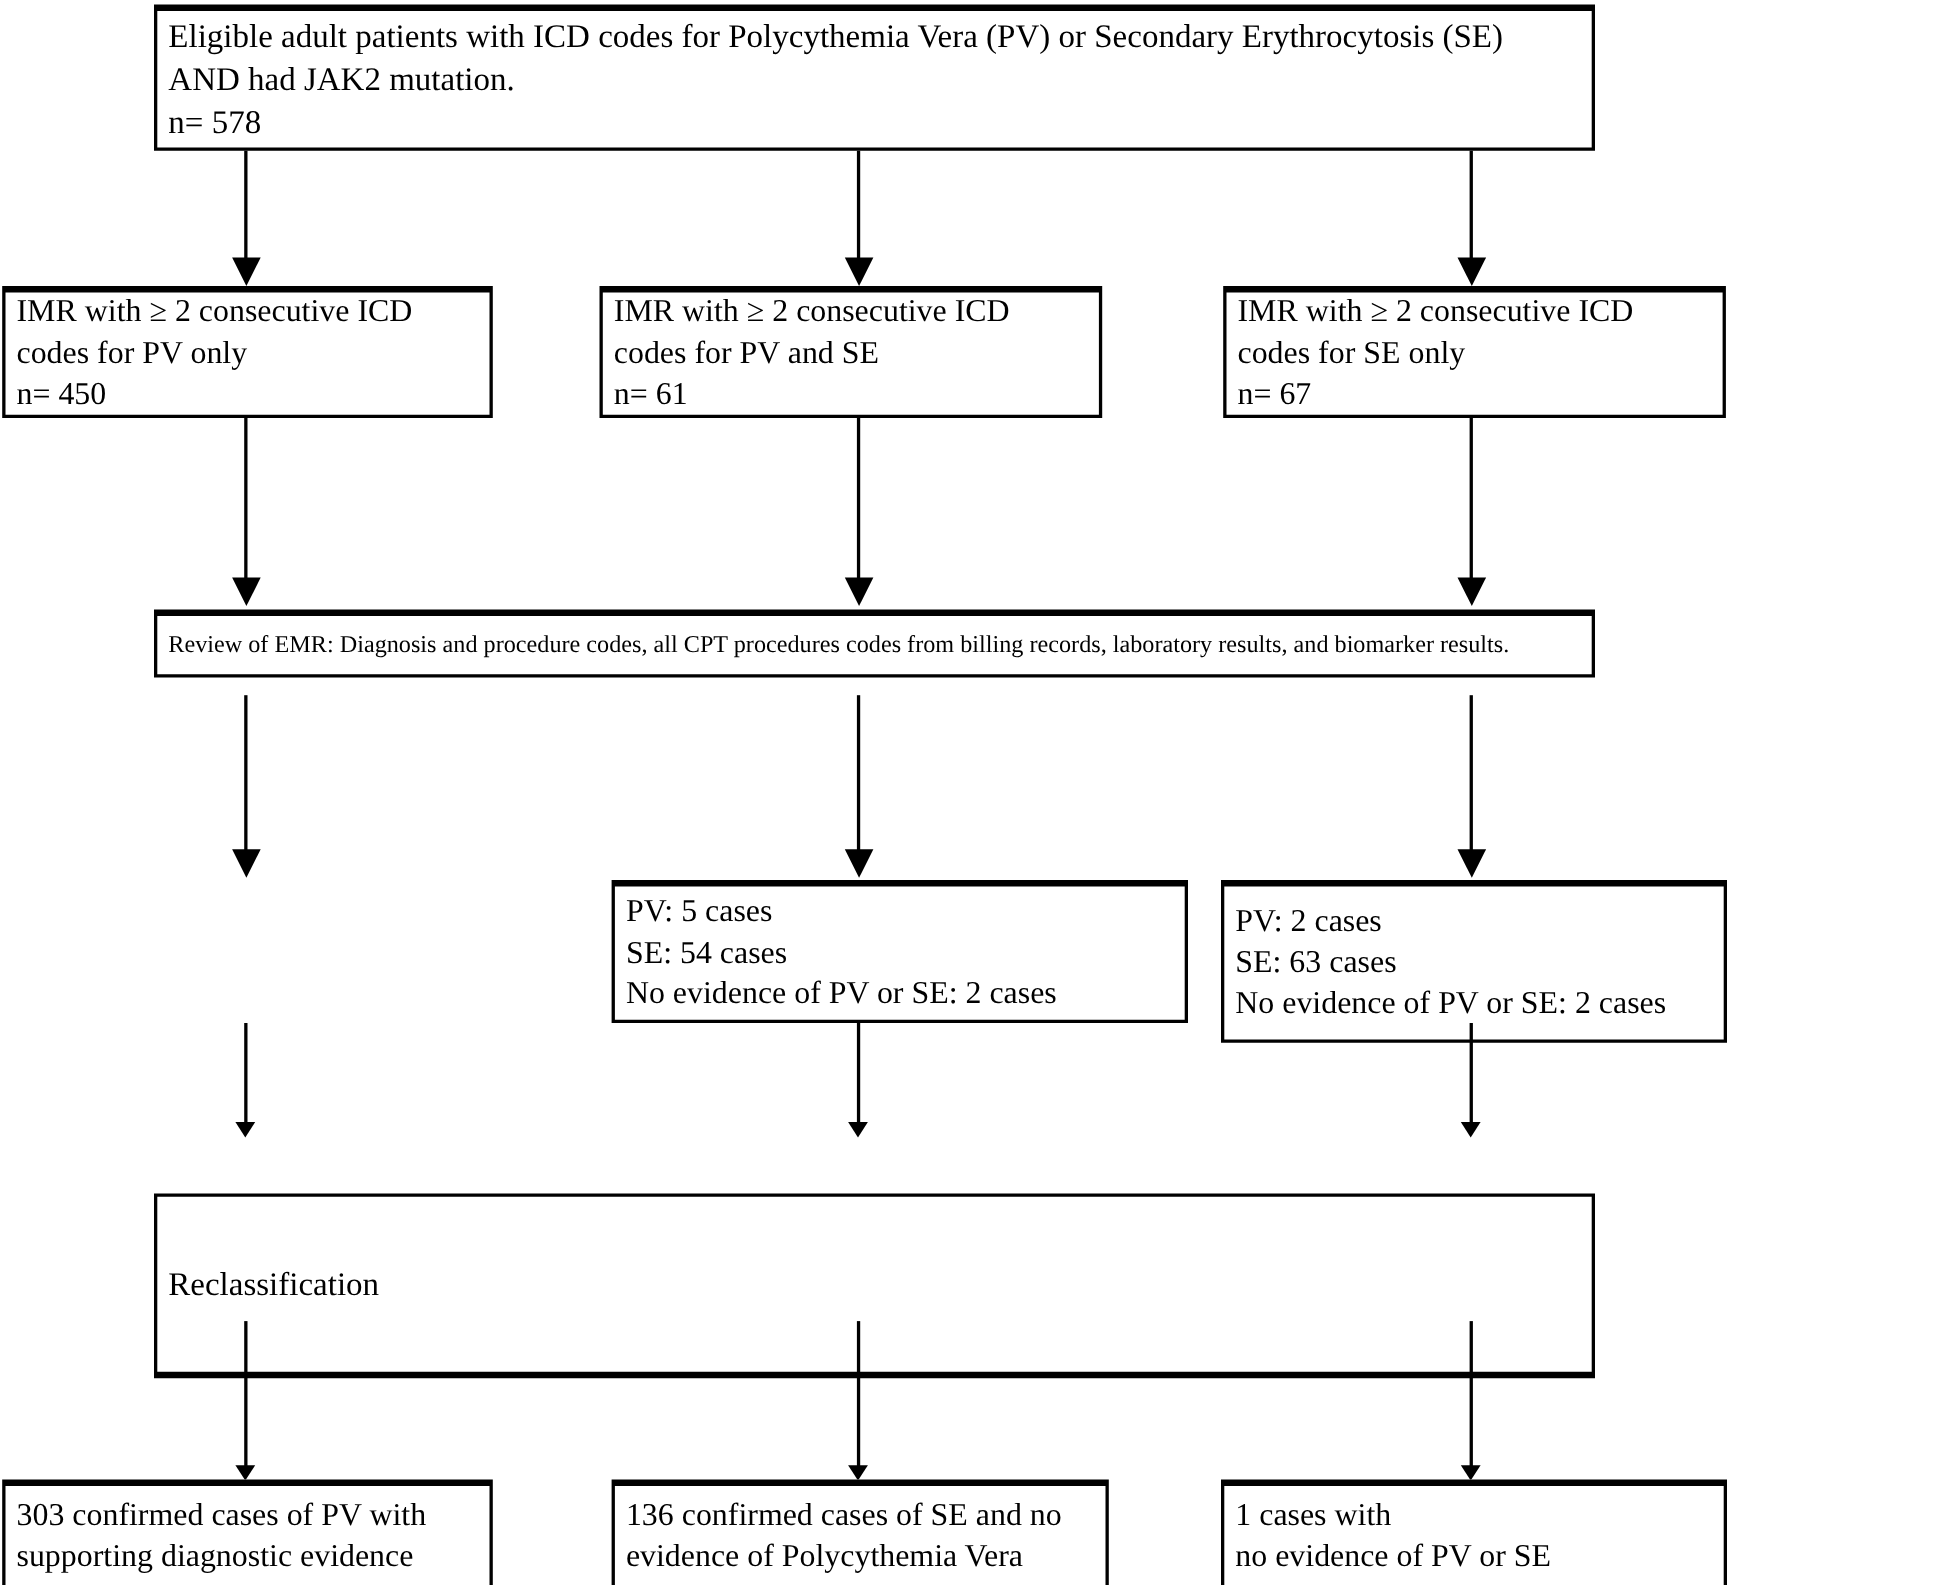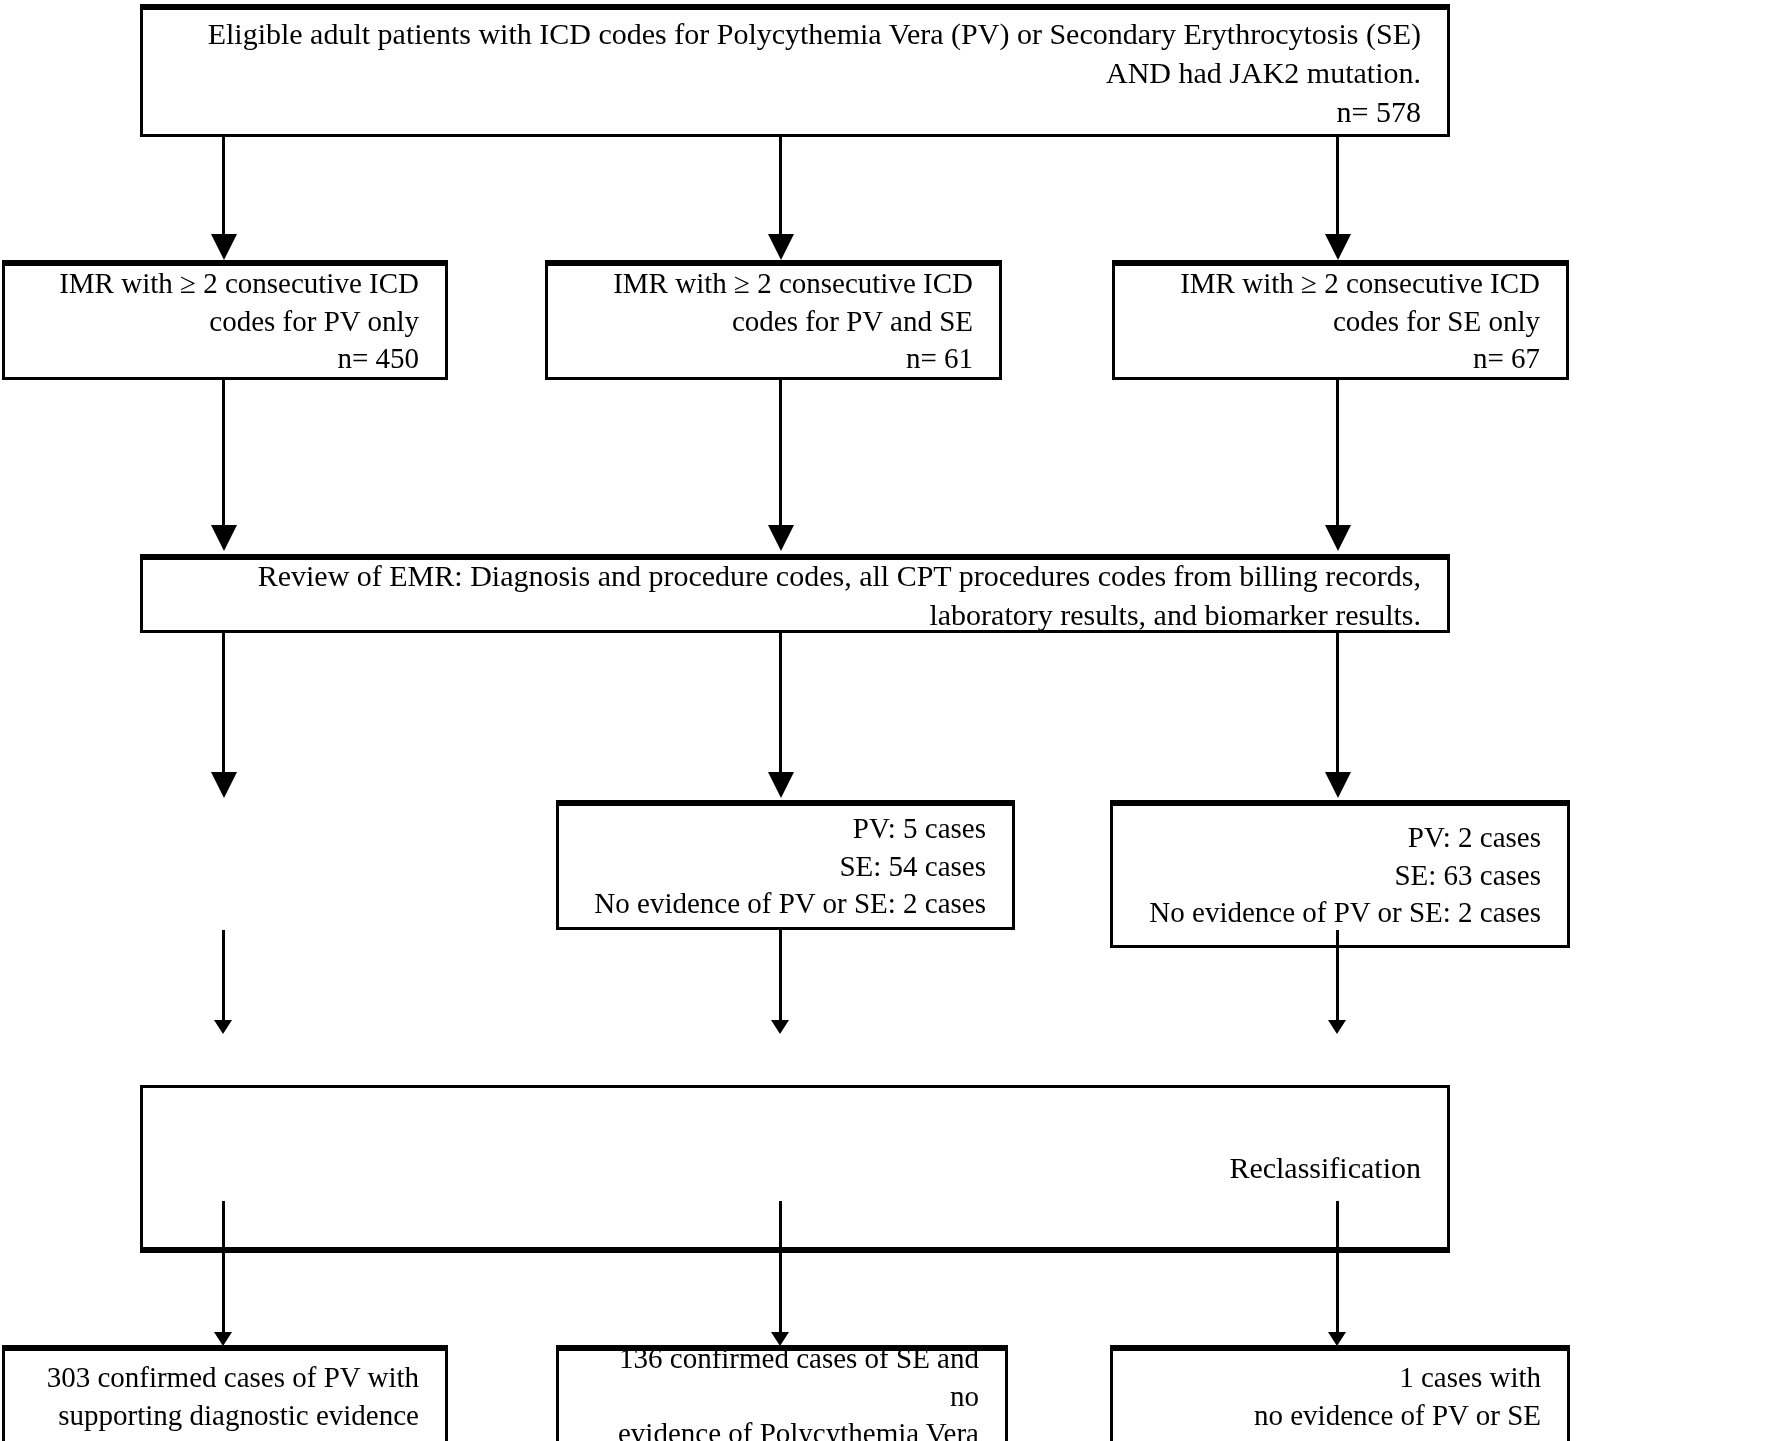--- a/index.html
+++ b/index.html
@@ -19,24 +19,24 @@
   }
 
   .node {
     position: absolute;
     box-sizing: border-box;
     border: 3px solid #000000;
     background: #ffffff;
     display: flex;
     align-items: center;
     justify-content: center;
-    text-align: right;
+    text-align: left;
     line-height: 1.30;
     font-size: 30px;
-    padding: 6px 26px;
+    padding: 6px 10px;
   }
   .node .txt {
     display: block;
     width: 100%;
     white-space: pre-line;
   }
 
   
   .node.heavytop { border-top-width: 6px; }
   .node.heavybot { border-bottom-width: 6px; }
@@ -103,35 +103,35 @@
 
   <div class="vline" style="left:222px; top:380px; width:3px; height:148px;"></div>
   <div class="arrowhead" style="left:211px; top:525px;"></div>
 
   <div class="vline" style="left:779px; top:380px; width:3px; height:148px;"></div>
   <div class="arrowhead" style="left:768px; top:525px;"></div>
 
   <div class="vline" style="left:1336px; top:380px; width:3px; height:148px;"></div>
   <div class="arrowhead" style="left:1325px; top:525px;"></div>
 
-  <div class="node heavytop" style="left:140px; top:554px; width:1310px; height:79px; font-size:30px;">
+  <div class="node heavytop" style="left:140px; top:554px; width:1310px; height:62px; font-size:22px;">
     <span class="txt">Review of EMR: Diagnosis and procedure codes, all CPT procedures codes from billing records, laboratory results, and biomarker results.</span>
   </div>
 
   <div class="vline" style="left:222px; top:632px; width:3px; height:142px;"></div>
   <div class="arrowhead" style="left:211px; top:772px;"></div>
 
   <div class="vline" style="left:779px; top:632px; width:3px; height:142px;"></div>
   <div class="arrowhead" style="left:768px; top:772px;"></div>
 
   <div class="vline" style="left:1336px; top:632px; width:3px; height:142px;"></div>
   <div class="arrowhead" style="left:1325px; top:772px;"></div>
 
 
-  <div class="node heavytop" style="left:556px; top:800px; width:459px; height:130px; font-size:29px;">
+  <div class="node heavytop" style="left:556px; top:800px; width:524px; height:130px; font-size:29px;">
     <span class="txt">PV: 5 cases
 SE: 54 cases
 No evidence of PV or SE: 2 cases</span>
   </div>
 
   <div class="node heavytop" style="left:1110px; top:800px; width:460px; height:148px; font-size:29px;">
     <span class="txt">PV: 2 cases
 SE: 63 cases
 No evidence of PV or SE: 2 cases</span>
   </div>

